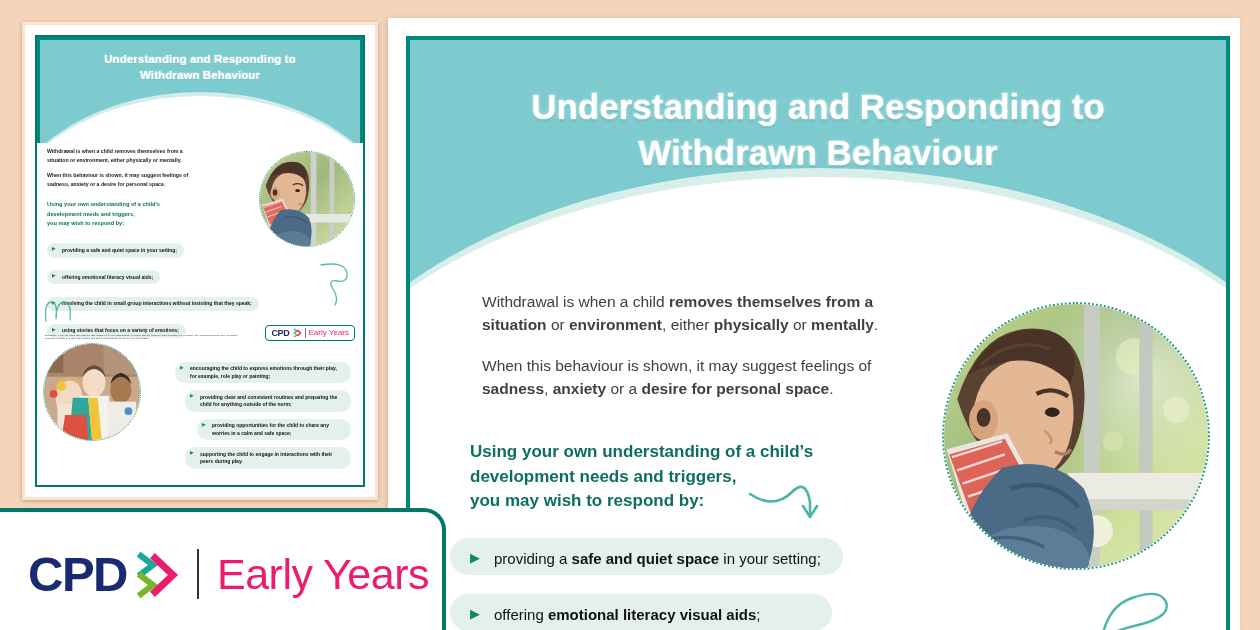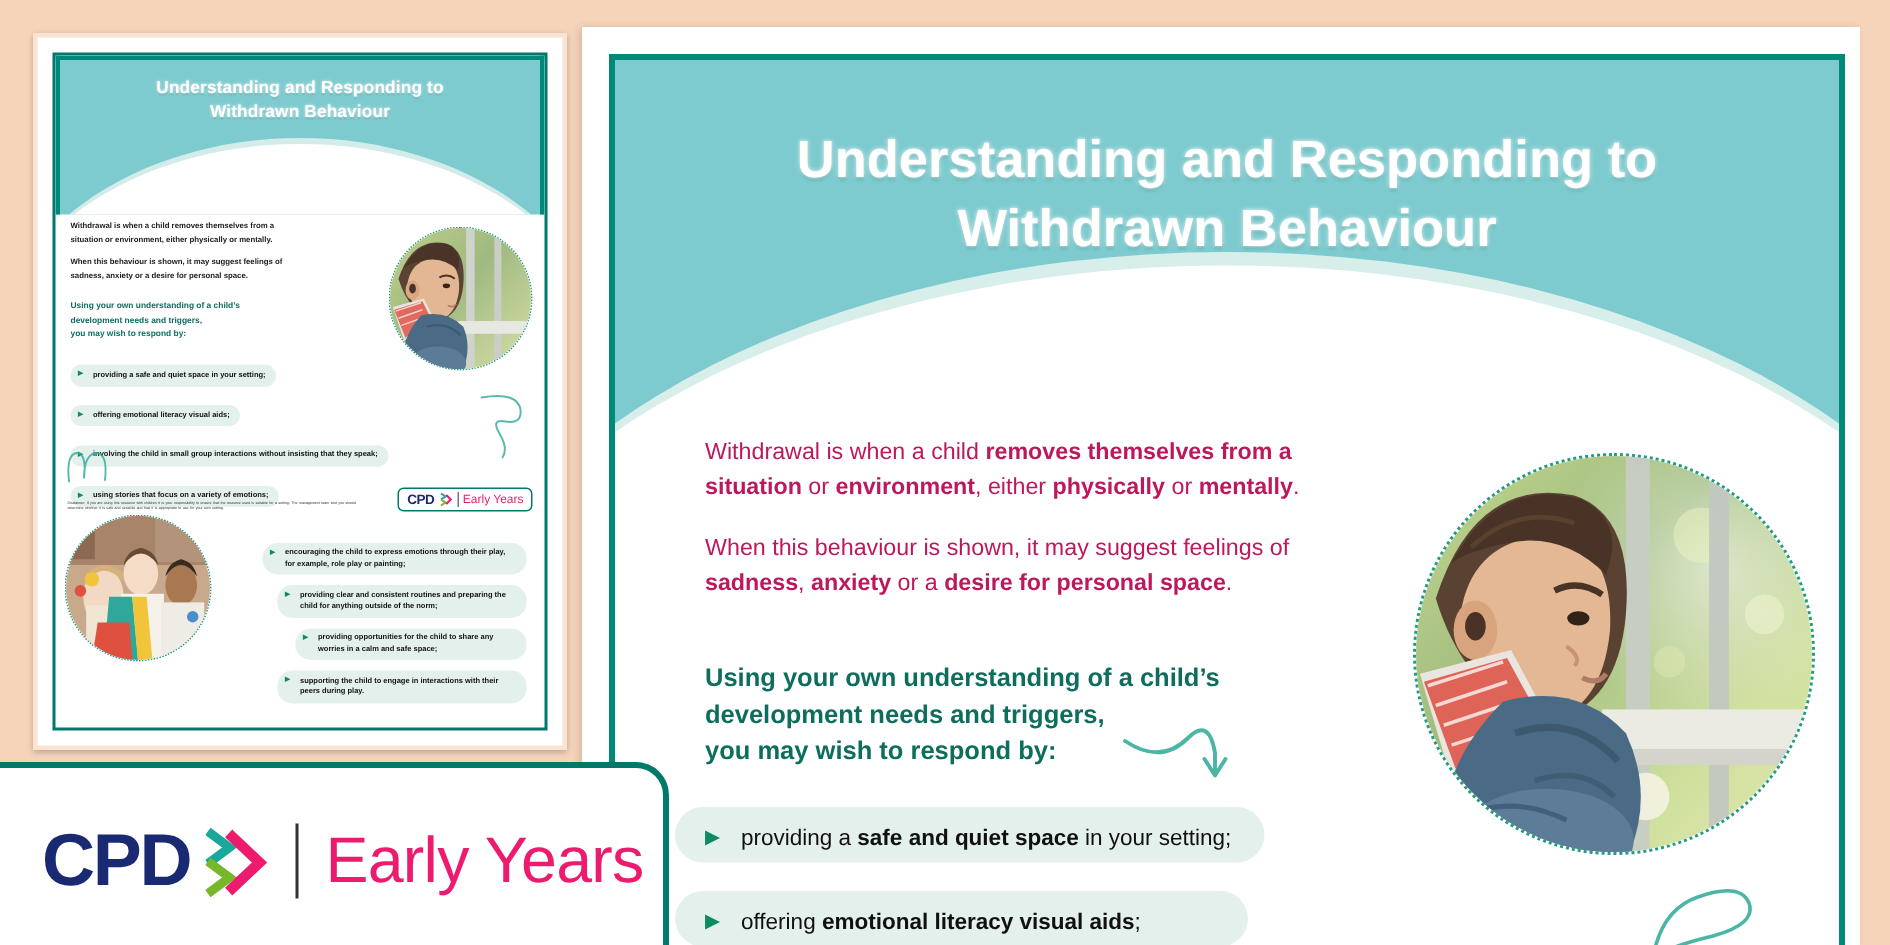--- a/index.html
+++ b/index.html
@@ -141,22 +141,22 @@
     position: absolute; left: -16%; top: 128px;
     width: 132%; height: 330px;
     background: #ffffff;
     border-radius: 50% 50% 0 0 / 100% 100% 0 0;
     border-top: 9px solid #d8eeeb;
     z-index: 2;
   }
   #m-body { position: relative; padding: 0 40px; }
 
   .m-para {
-    font-size: 15.5px; line-height: 1.5; color: #be185d;
-    width: 400px; margin-left: 20px;
+    font-size: 15.5px; line-height: 1.5; color: #404040;
+    width: 400px; margin-left: 32px;
   }
   .m-para.second { margin-top: 17px; }
   .m-para b { font-weight: bold; }
   #m-head2 {
     margin: 40px 0 0 20px;
     font-size: 17px; line-height: 1.45; font-weight: bold;
     color: #0d6e5d; width: 360px; position: relative;
   }
   #m-arrow { position: absolute; left: 278px; top: 32px; }
 

